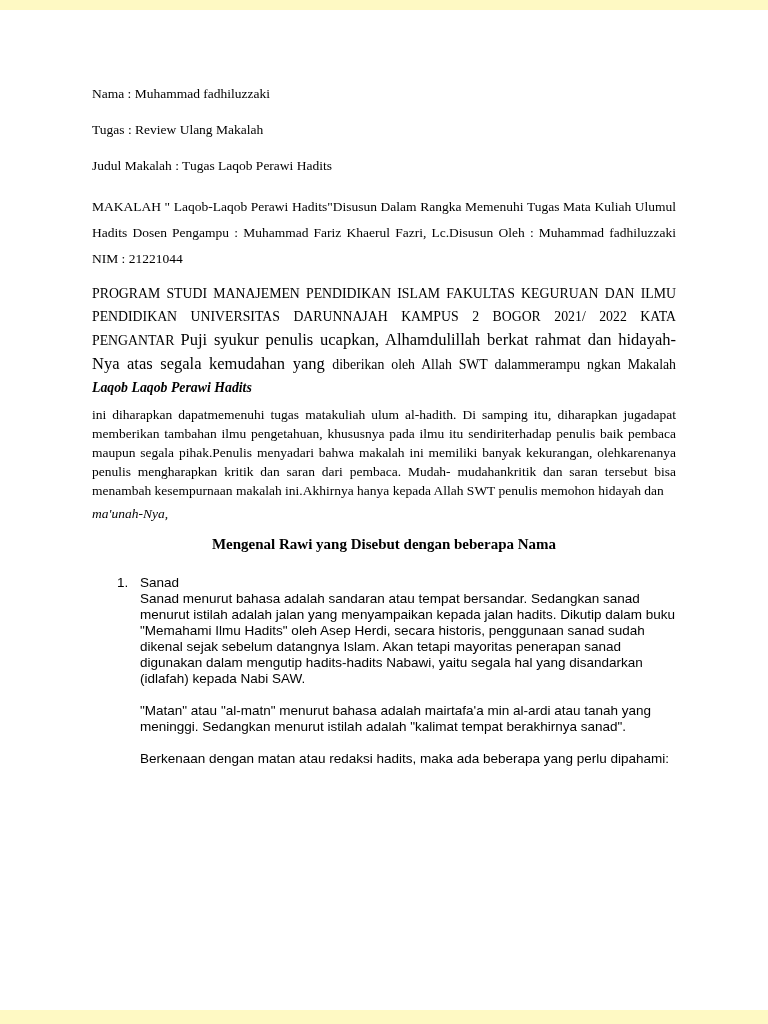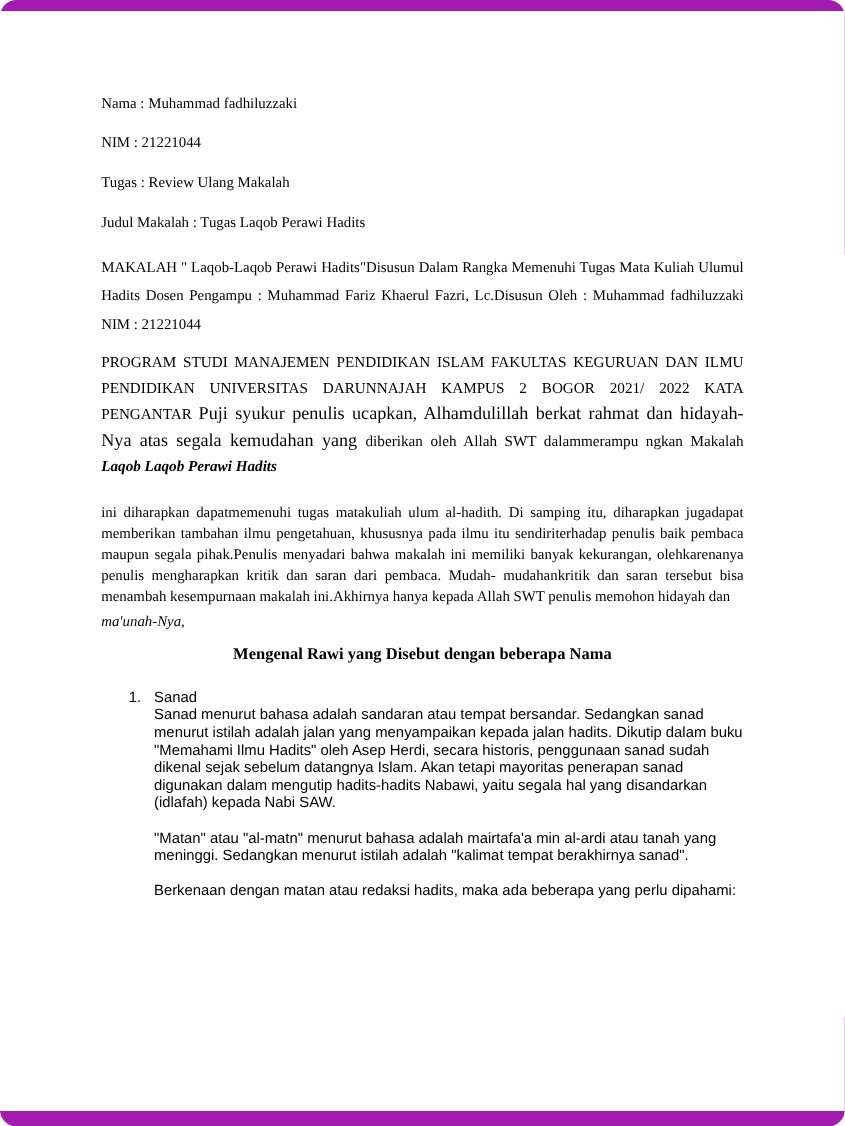--- a/index.html
+++ b/index.html
@@ -7,23 +7,22 @@
   body {
     width: 768px;
     height: 1024px;
     overflow: hidden;
     font-family: "Liberation Serif", serif;
     color: #000;
   }
   .viewer {
     width: 768px;
     height: 1024px;
-    background: #a21caf;
+    background: #fef9c3;
     padding: 10px 0 14px 0;
-    border-radius: 15px;
   }
   .page {
     width: 100%;
     height: 100%;
     background: #ffffff;
     padding: 76px 92px 0 92px;
     overflow: hidden;
   }
   p { margin: 0; }
   .meta {
@@ -34,21 +33,21 @@
   .para { text-align: justify; }
   .makalah {
     font-size: 13.5px;
     line-height: 26px;
     margin-top: 10px;
     margin-bottom: 10px;
   }
   .program {
     font-size: 13.8px;
     line-height: 23px;
-    margin-bottom: 21px;
+    margin-bottom: 6px;
   }
   .program .lg { font-size: 16.5px; }
   .program .bi { font-weight: bold; font-style: italic; }
   .bodytext {
     font-size: 13.5px;
     line-height: 19px;
     margin-bottom: 6px;
     margin-top: 0;
   }
   .maunah {
@@ -81,21 +80,20 @@
   .li-body { margin-bottom: 0; }
   .gap { height: 16px; }
 </style>
 </head>
 <body>
 
 <div class="viewer">
   <div class="page">
 
     <p class="meta">Nama : Muhammad fadhiluzzaki</p>
-    <p class="meta">NIM : 21221044</p>
     <p class="meta">Tugas : Review Ulang Makalah</p>
     <p class="meta">Judul Makalah : Tugas Laqob Perawi Hadits</p>
 
     <p class="para makalah">MAKALAH " Laqob-Laqob Perawi Hadits"Disusun Dalam Rangka Memenuhi Tugas Mata Kuliah Ulumul Hadits Dosen Pengampu :  Muhammad Fariz Khaerul Fazri, Lc.Disusun Oleh : Muhammad fadhiluzzaki NIM : 21221044</p>
 
     <p class="para program"><span>PROGRAM STUDI MANAJEMEN PENDIDIKAN ISLAM FAKULTAS KEGURUAN DAN ILMU PENDIDIKAN UNIVERSITAS DARUNNAJAH KAMPUS 2 BOGOR 2021/ 2022 KATA PENGANTAR </span><span class="lg">Puji syukur penulis ucapkan, Alhamdulillah berkat rahmat dan hidayah- Nya atas segala kemudahan yang </span><span>diberikan oleh Allah SWT dalammerampu ngkan Makalah </span><span class="bi">Laqob Laqob Perawi Hadits</span></p>
 
     <p class="para bodytext">ini diharapkan dapatmemenuhi tugas matakuliah ulum al-hadith. Di samping itu, diharapkan jugadapat memberikan tambahan ilmu pengetahuan, khususnya pada ilmu itu sendiriterhadap penulis baik pembaca maupun segala pihak.Penulis menyadari bahwa makalah ini memiliki banyak kekurangan, olehkarenanya penulis mengharapkan kritik dan saran dari pembaca. Mudah- mudahankritik dan saran tersebut bisa menambah kesempurnaan makalah ini.Akhirnya hanya kepada Allah SWT penulis memohon hidayah dan</p>
 
     <p class="meta maunah">ma'unah-Nya,</p>

